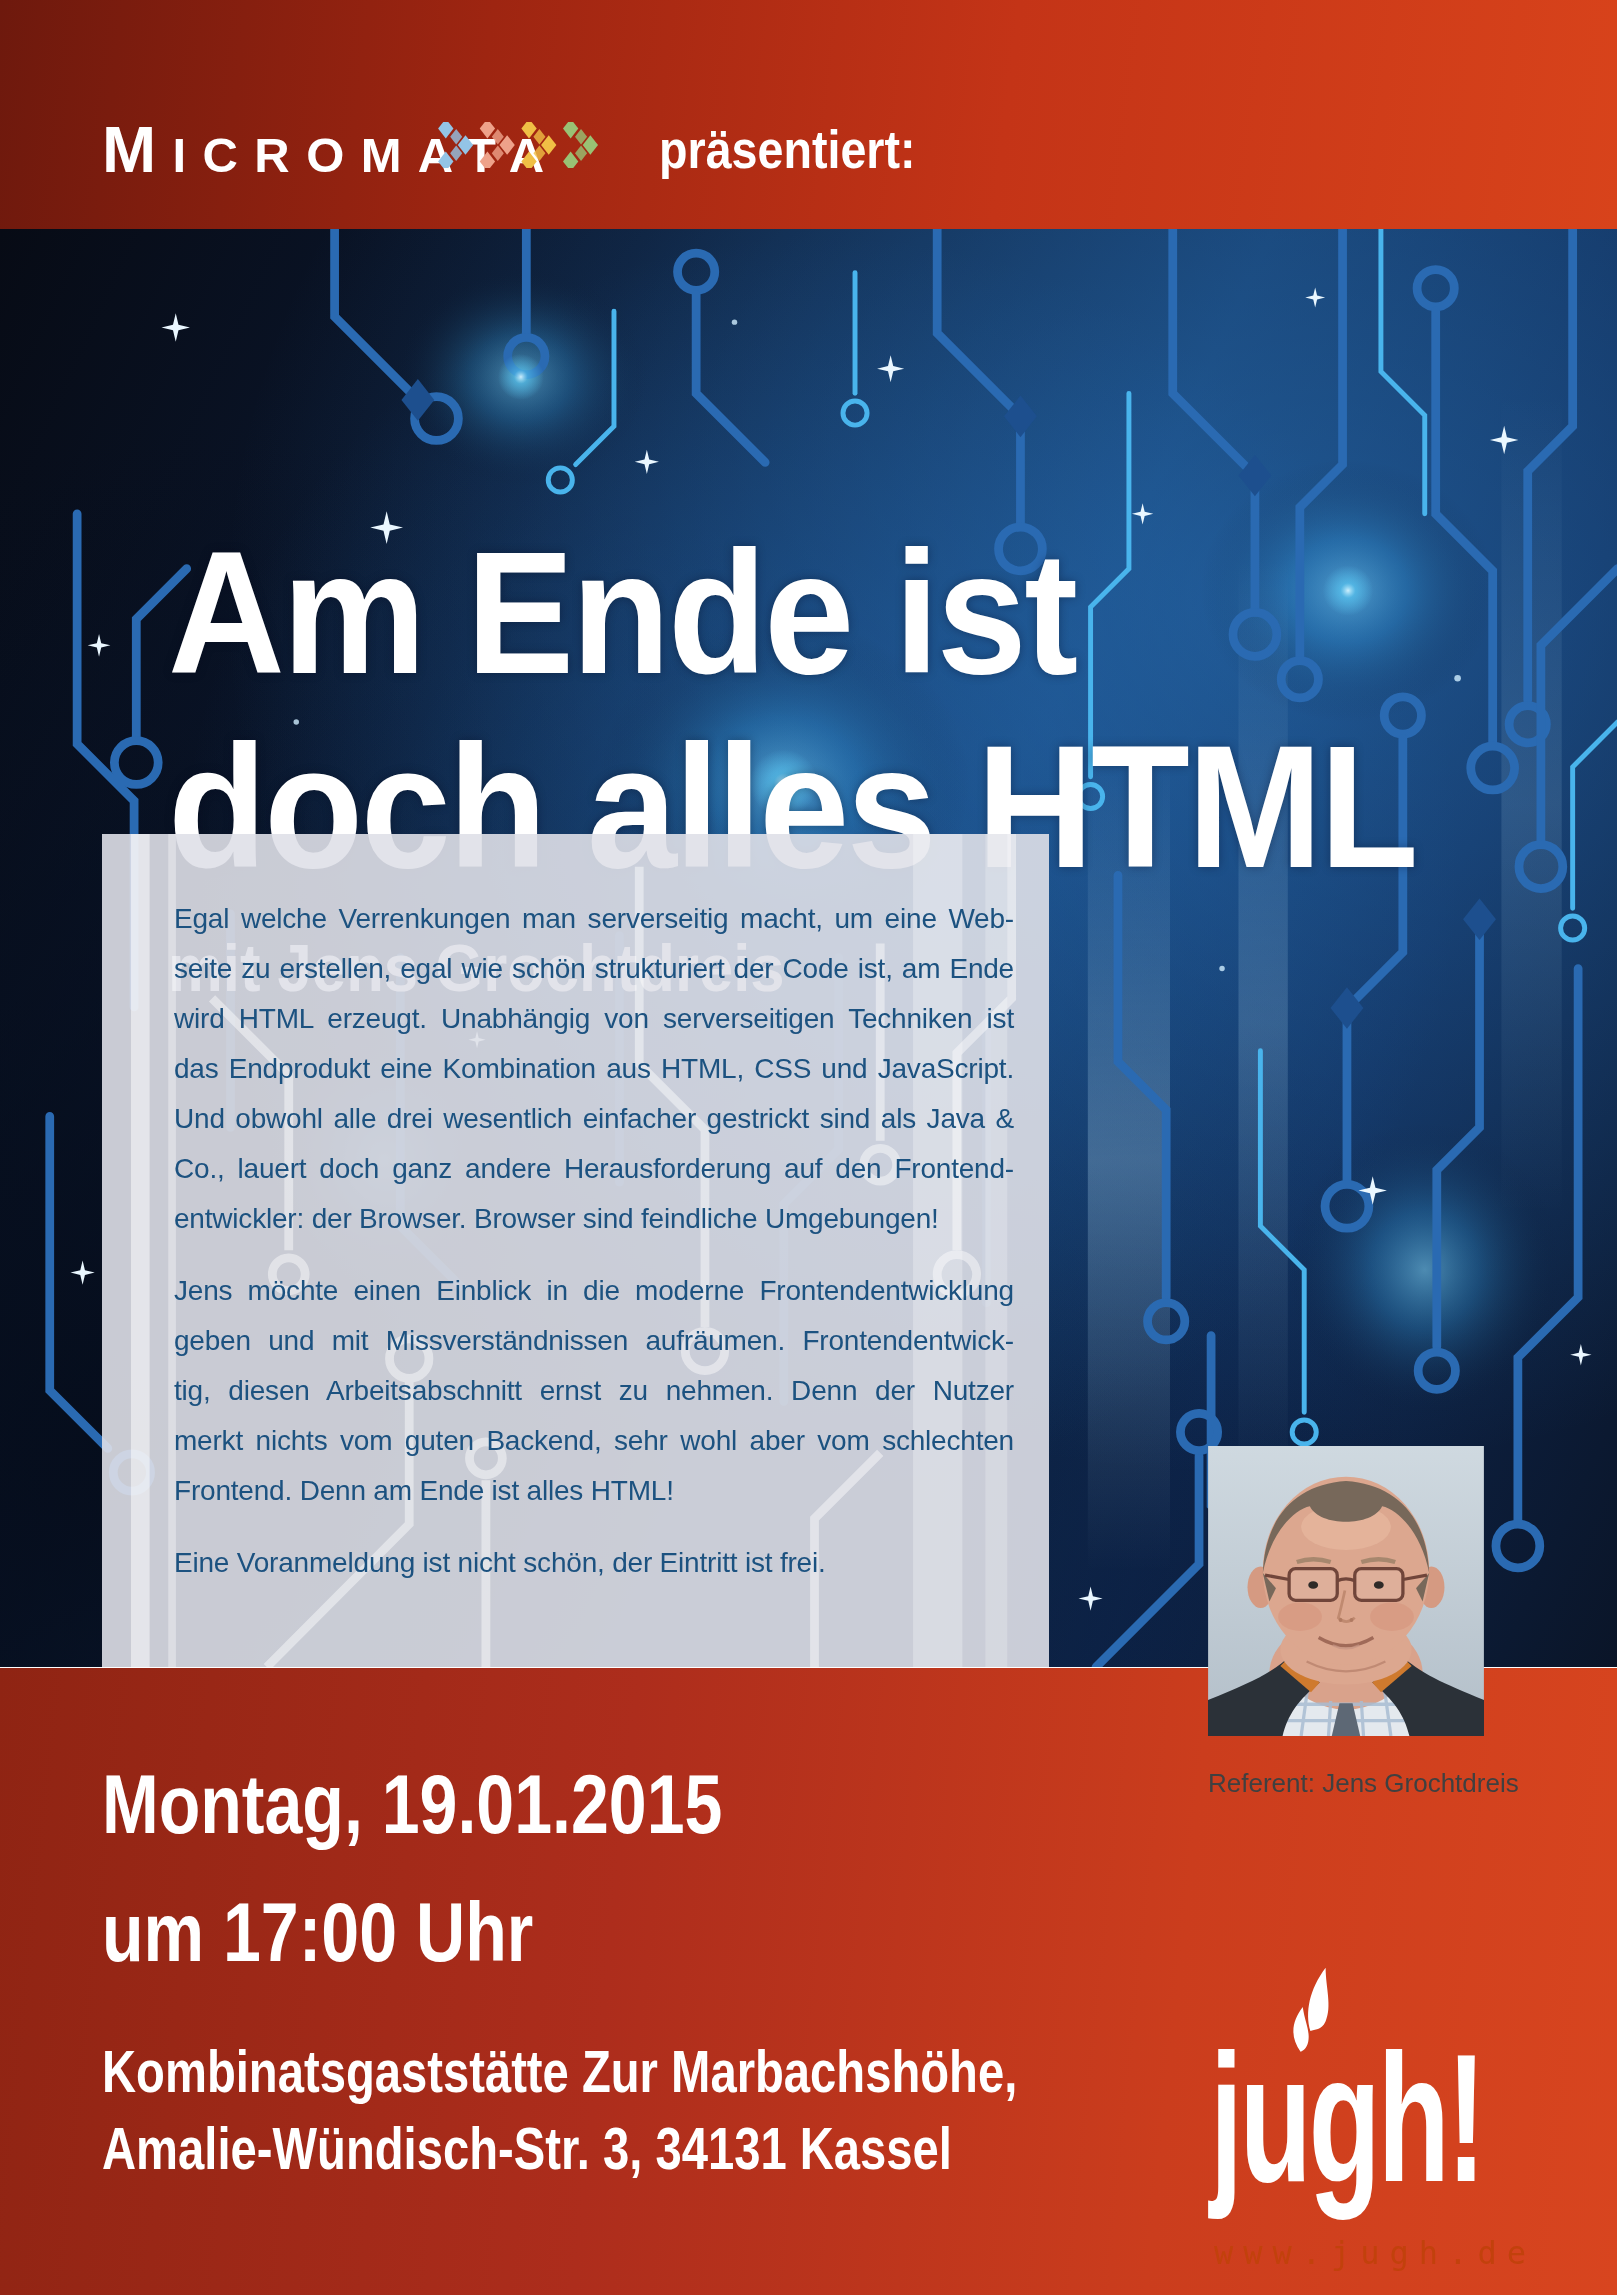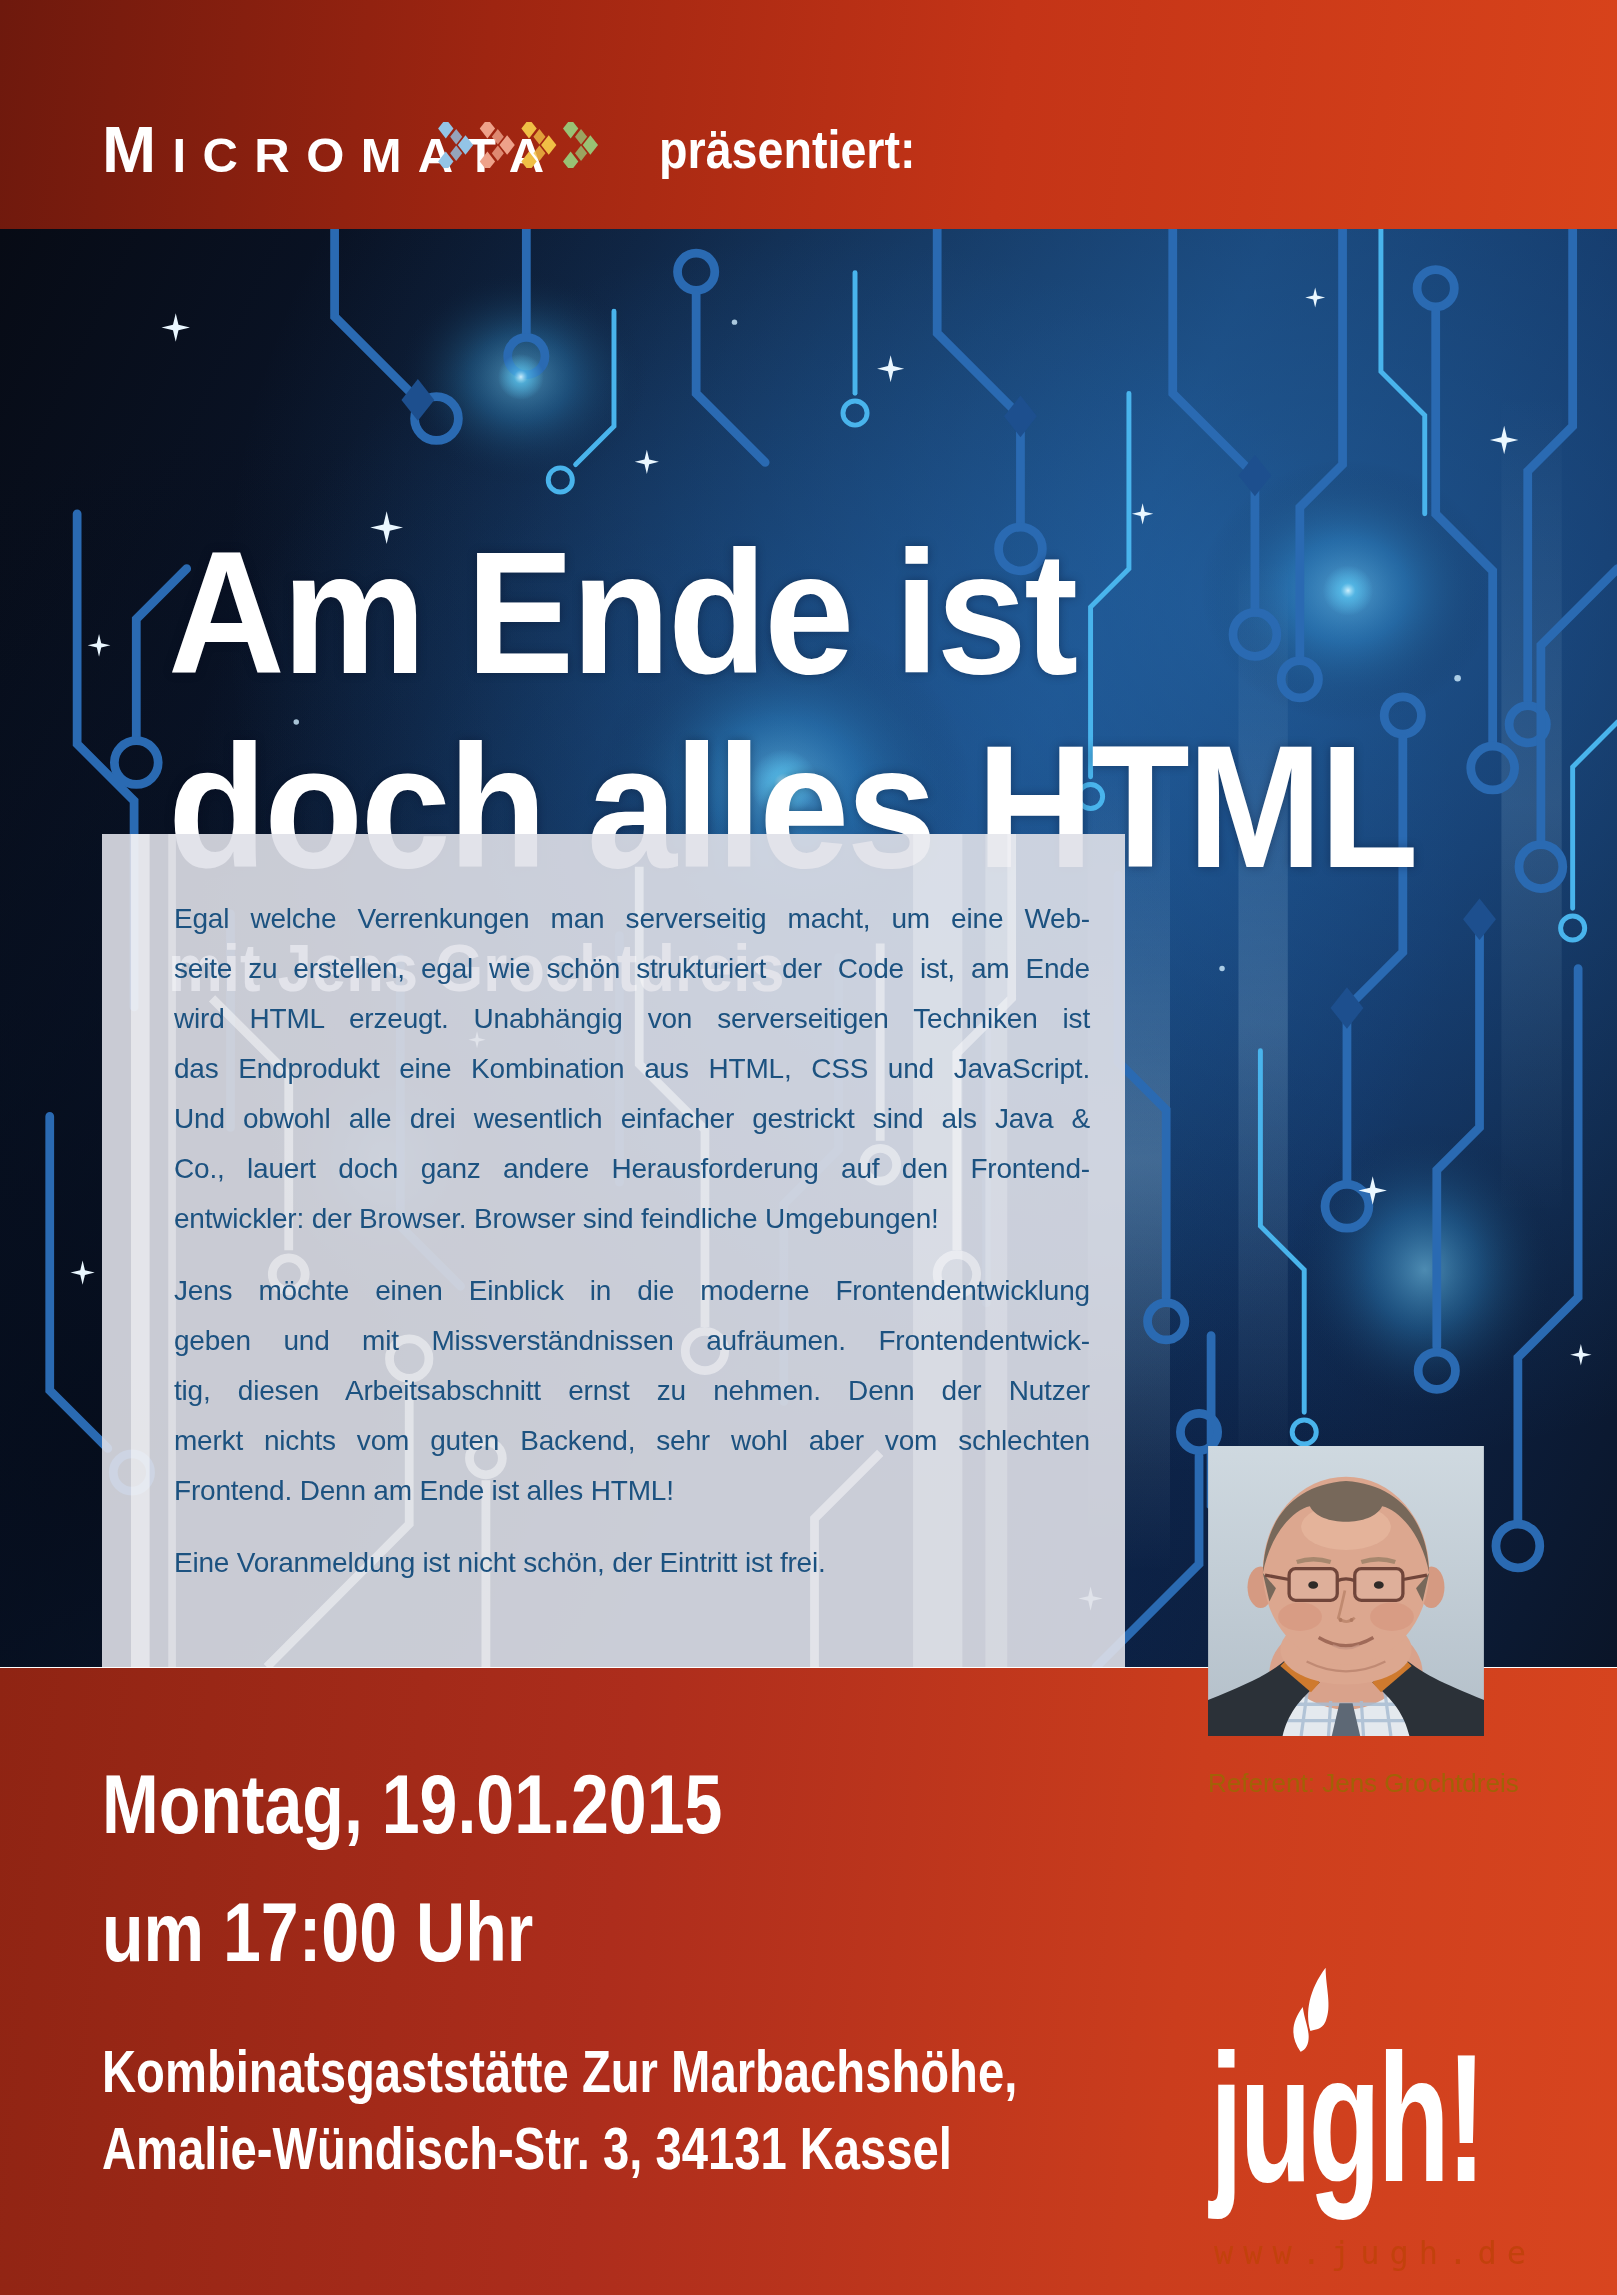--- a/index.html
+++ b/index.html
@@ -37,33 +37,33 @@
     text-shadow:0 0 10px rgba(0,10,30,.35);
   }
   .title-1{top:288px;}
   .title-2{top:482px;}
   .subtitle{
     position:absolute;left:168px;top:700px;color:#ffffff;font-weight:700;font-size:67px;
     transform:scaleX(.92);transform-origin:left top;white-space:nowrap;
   }
   
   .textbox{
-    position:absolute;left:102px;top:834px;width:1023px;height:833px;box-sizing:border-box;
+    position:absolute;left:102px;top:834px;width:947px;height:833px;box-sizing:border-box;
     background:rgba(223,224,232,.90);padding:60px 35px 0 72px;color:#1c5280;overflow:hidden;
   }
   .box-circuit{position:absolute;left:0;top:0;}
   .para{position:relative;margin:0 0 22px 0;}
   .bl{
     font-size:28px;line-height:50px;letter-spacing:-0.2px;
     text-align:justify;text-align-last:justify;white-space:normal;
   }
   .bl.last{text-align-last:left;}
   
   .photo{position:absolute;left:1208px;top:1446px;width:276px;height:290px;}
-  .caption{position:absolute;left:1208px;top:1768px;color:#a16207;font-size:26px;white-space:nowrap;}
+  .caption{position:absolute;left:1208px;top:1768px;color:#404040;font-size:26px;white-space:nowrap;}
   
   .bottom-band{
     position:absolute;left:0;top:1668px;width:1618px;height:628px;
     background:linear-gradient(96deg,#8f2413 0%,#ad2d1c 38%,#cb3d1d 72%,#d8451f 100%);
   }
   .big-line{
     position:absolute;left:102px;color:#ffffff;font-weight:700;font-size:83px;
     transform:scaleX(.82);transform-origin:left top;white-space:nowrap;
   }
   .date{top:1757px;}

